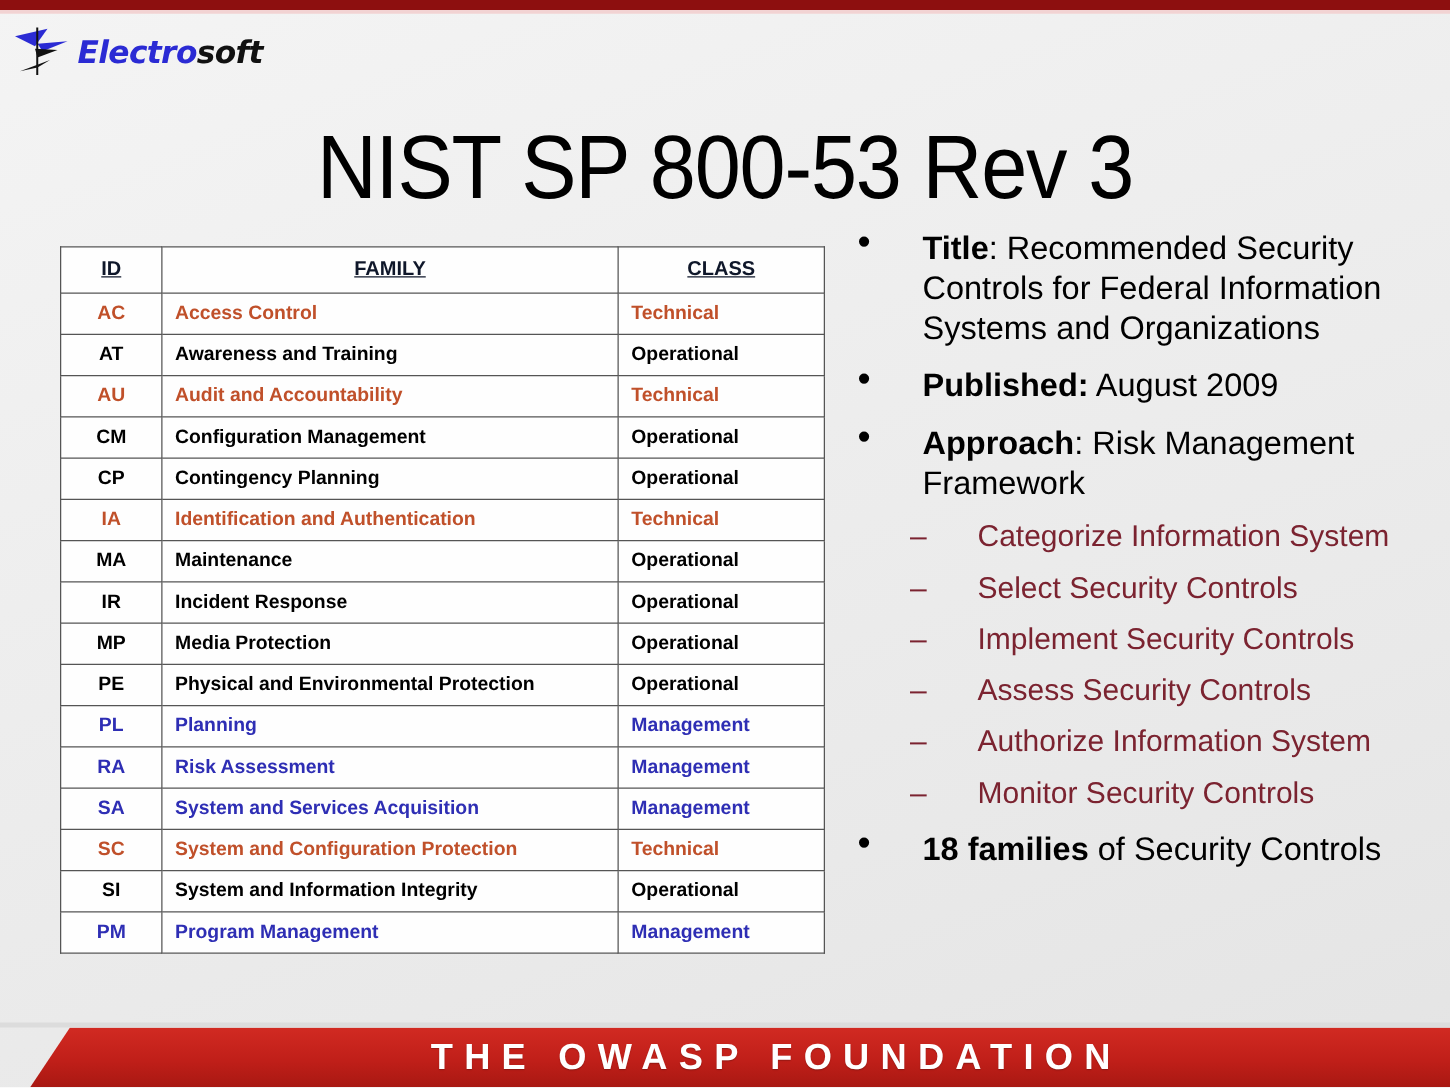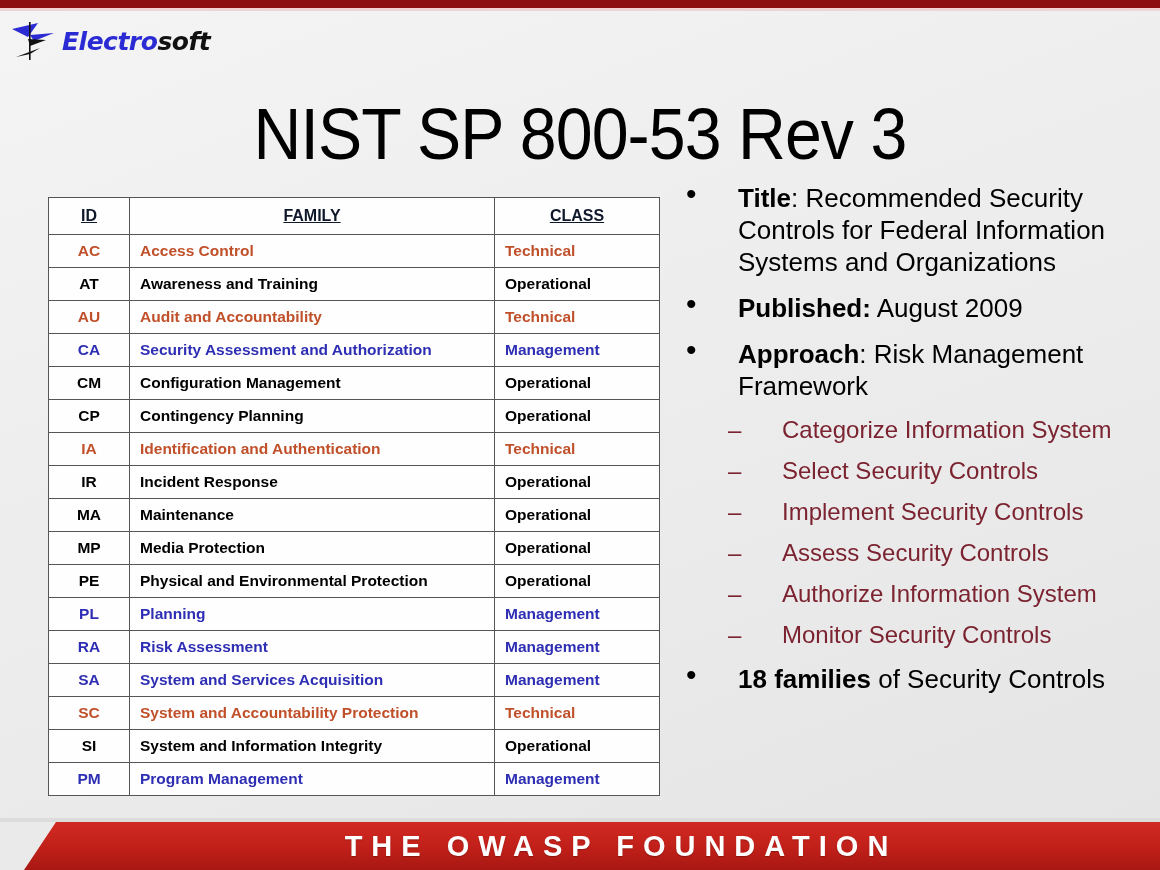--- a/index.html
+++ b/index.html
@@ -248,48 +248,43 @@
         <tr class="cls-operational">
           <td class="col-id">AT</td>
           <td class="col-fam">Awareness and Training</td>
           <td class="col-cls">Operational</td>
         </tr>
         <tr class="cls-technical">
           <td class="col-id">AU</td>
           <td class="col-fam">Audit and Accountability</td>
           <td class="col-cls">Technical</td>
         </tr>
-        <tr class="cls-management">
-          <td class="col-id">CA</td>
-          <td class="col-fam">Security Assessment and Authorization</td>
-          <td class="col-cls">Management</td>
-        </tr>
         <tr class="cls-operational">
           <td class="col-id">CM</td>
           <td class="col-fam">Configuration Management</td>
           <td class="col-cls">Operational</td>
         </tr>
         <tr class="cls-operational">
           <td class="col-id">CP</td>
           <td class="col-fam">Contingency Planning</td>
           <td class="col-cls">Operational</td>
         </tr>
         <tr class="cls-technical">
           <td class="col-id">IA</td>
           <td class="col-fam">Identification and Authentication</td>
           <td class="col-cls">Technical</td>
         </tr>
         <tr class="cls-operational">
+          <td class="col-id">MA</td>
+          <td class="col-fam">Maintenance</td>
+          <td class="col-cls">Operational</td>
+        </tr>
+        <tr class="cls-operational">
           <td class="col-id">IR</td>
           <td class="col-fam">Incident Response</td>
-          <td class="col-cls">Operational</td>
-        </tr>
-        <tr class="cls-operational">
-          <td class="col-id">MA</td>
-          <td class="col-fam">Maintenance</td>
           <td class="col-cls">Operational</td>
         </tr>
         <tr class="cls-operational">
           <td class="col-id">MP</td>
           <td class="col-fam">Media Protection</td>
           <td class="col-cls">Operational</td>
         </tr>
         <tr class="cls-operational">
           <td class="col-id">PE</td>
           <td class="col-fam">Physical and Environmental Protection</td>
@@ -305,21 +300,21 @@
           <td class="col-fam">Risk Assessment</td>
           <td class="col-cls">Management</td>
         </tr>
         <tr class="cls-management">
           <td class="col-id">SA</td>
           <td class="col-fam">System and Services Acquisition</td>
           <td class="col-cls">Management</td>
         </tr>
         <tr class="cls-technical">
           <td class="col-id">SC</td>
-          <td class="col-fam">System and Accountability Protection</td>
+          <td class="col-fam">System and Configuration Protection</td>
           <td class="col-cls">Technical</td>
         </tr>
         <tr class="cls-operational">
           <td class="col-id">SI</td>
           <td class="col-fam">System and Information Integrity</td>
           <td class="col-cls">Operational</td>
         </tr>
         <tr class="cls-management">
           <td class="col-id">PM</td>
           <td class="col-fam">Program Management</td>

